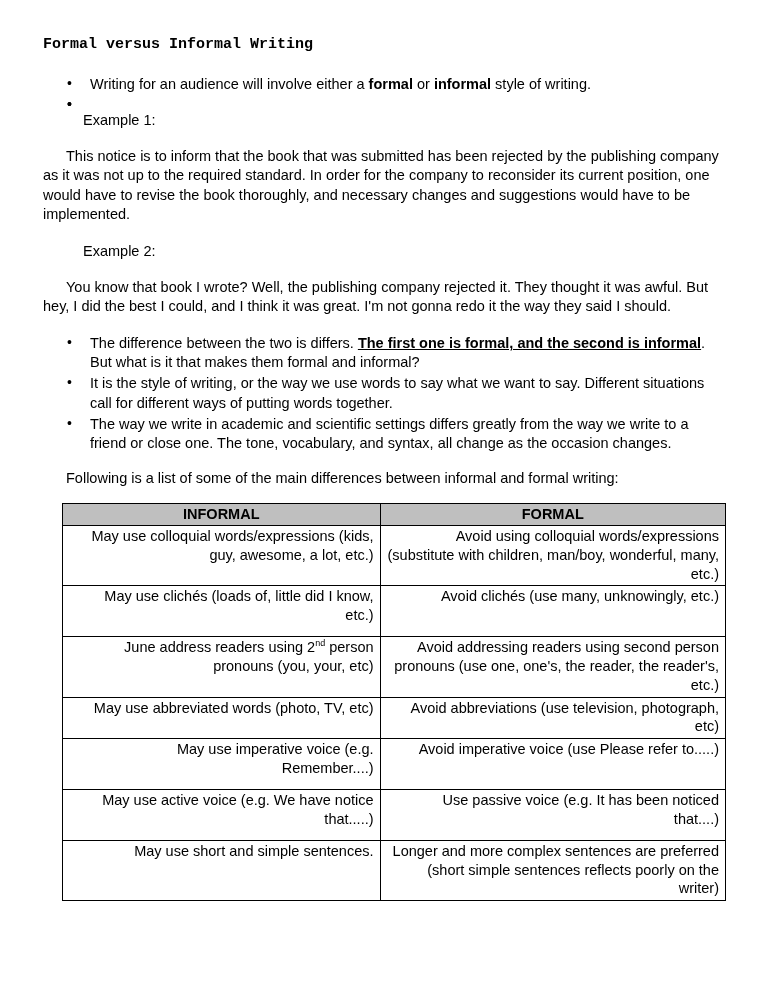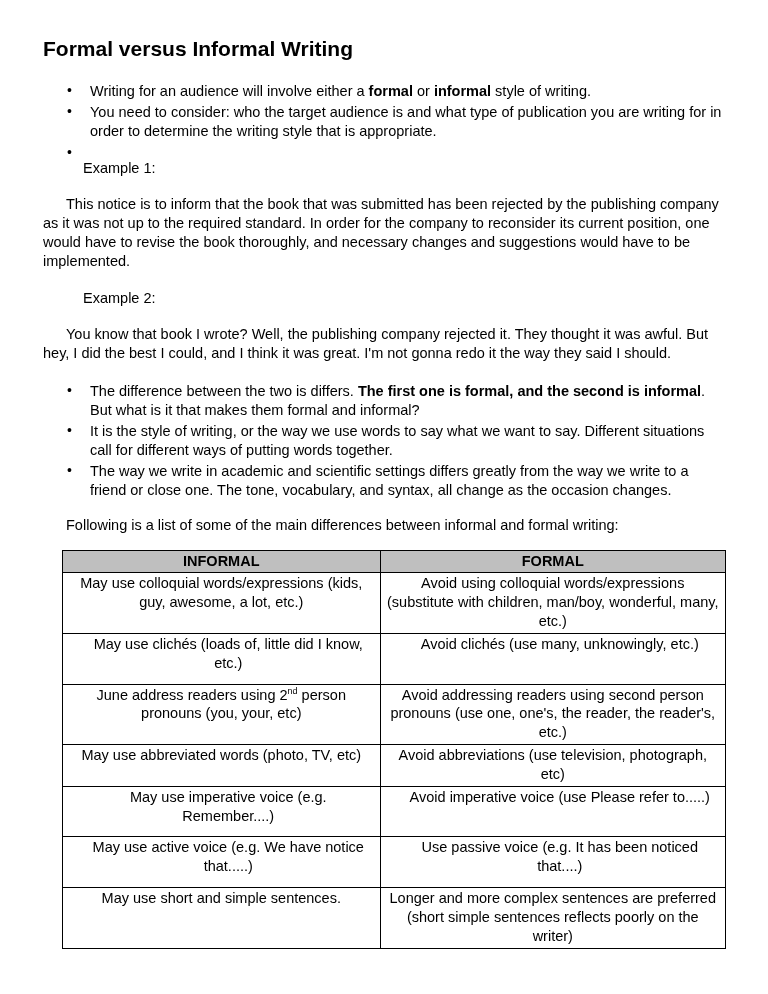--- a/index.html
+++ b/index.html
@@ -12,24 +12,25 @@
     min-height: 994px;
     box-sizing: border-box;
     padding: 36px 42px 40px 43px;
     font-family: "Liberation Sans", sans-serif;
     font-size: 14.5px;
     line-height: 1.32;
     color: #000000;
     background: #ffffff;
   }
   .doc-title {
-    font-size: 21px;
+    font-size: 15px;
     font-weight: bold;
     margin: 0 0 21px 0;
     line-height: 1.2;
+    font-family: Liberation Mono, monospace;
   }
   ul.bullet-list {
     list-style: none;
     margin: 0 0 16px 0;
     padding: 0 0 0 24px;
   }
   ul.bullet-list li {
     position: relative;
     padding-left: 23px;
     margin: 0 0 2px 0;
@@ -48,34 +49,35 @@
   .example-body {
     margin: 0 0 18px 0;
     text-indent: 23px;
   }
   .table-intro {
     margin: 0 0 15px 0;
     text-indent: 23px;
   }
   .emph {
     font-weight: bold;
+    text-decoration: underline;
   }
   table.compare-table {
     border-collapse: collapse;
     width: 664px;
     margin-left: 19px;
     font-size: 14.5px;
     line-height: 1.3;
   }
   table.compare-table th,
   table.compare-table td {
     border: 1px solid #000000;
     padding: 1px 6px 2px 6px;
     vertical-align: top;
-    text-align: center;
+    text-align: right;
   }
   table.compare-table th {
     background: #bfbfbf;
     font-weight: bold;
     text-align: center;
     padding: 1px 6px 1px 6px;
   }
   table.compare-table col.c1 { width: 318px; }
   table.compare-table col.c2 { width: 346px; }
   tr.pad-extra td { padding-bottom: 11px; padding-left: 20px; }
@@ -87,21 +89,21 @@
 
 <div class="page">
 
   <h1 class="doc-title">Formal versus Informal Writing</h1>
 
   <ul class="bullet-list">
     <li>
       <span class="bullet-dot">•</span><span>Writing for an audience will involve either a </span><b>formal</b><span> or </span><b>informal</b><span> style of writing.</span>
     </li>
     <li>
-      <span class="bullet-dot">•</span><span>You need to consider: who the target audience is and what type of publication you are writing for in order to determine the writing style that is appropriate.</span>
+      <span class="bullet-dot">•</span>
     </li>
     <li>
       <span class="bullet-dot">•</span>
     </li>
   </ul>
 
   <p class="example-heading">Example 1:</p>
   <p class="example-body">This notice is to inform that the book that was submitted has been rejected by the publishing company as it was not up to the required standard. In order for the company to reconsider its current position, one would have to revise the book thoroughly, and necessary changes and suggestions would have to be implemented.</p>
 
   <p class="example-heading">Example 2:</p>

